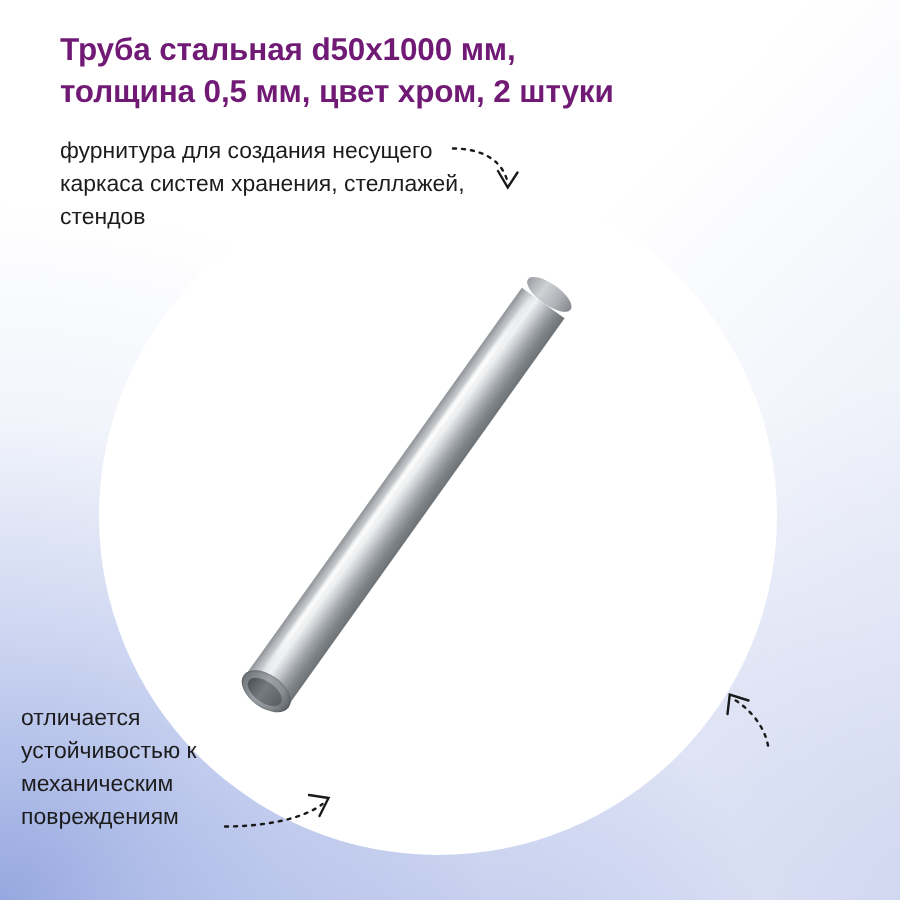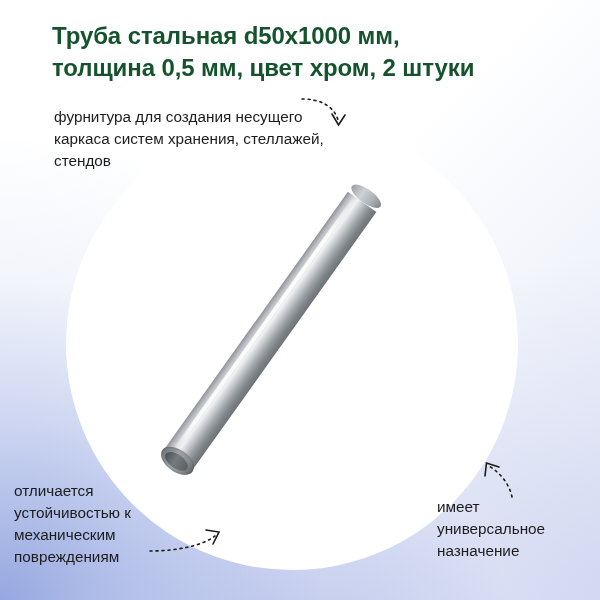--- a/index.html
+++ b/index.html
@@ -37,49 +37,47 @@
     left: 66px;
     top: 118px;
     width: 452px;
     height: 452px;
     border-radius: 50%;
     background: #ffffff;
   }
   
   .title {
     position: absolute;
-    left: 52px;
+    left: 40px;
     top: 20px;
     width: 530px;
-    font-size: 24px;
+    font-size: 21px;
     font-weight: bold;
     line-height: 1.34;
-    color: #14532d;
+    color: #701a75;
     letter-spacing: -0.1px;
   }
   .title .line2 { display: block; }
 
   
   .note {
     position: absolute;
     font-size: 15.3px;
     line-height: 1.44;
     color: #1c1c1c;
   }
   .note-top {
     left: 40px;
-    top: 106px;
+    top: 90px;
     width: 270px;
-    margin-left: 14px;
   }
   .note-bottom-left {
     left: 14px;
     top: 468px;
     width: 185px;
-    margin-top: 12px;
   }
   .note-bottom-right {
     left: 437px;
     top: 496px;
     width: 150px;
   }
 
   
   .pipe-wrap {
     position: absolute;
@@ -181,21 +179,20 @@
       <div class="pipe-body"></div>
       <div class="pipe-highlight"></div>
       <div class="pipe-cap-near">
         <div class="pipe-cap-inner"></div>
       </div>
     </div>
   </div>
 
   <div class="note note-top">фурнитура для создания несущего каркаса систем хранения, стеллажей, стендов</div>
   <div class="note note-bottom-left">отличается устойчивостью к механическим повреждениям</div>
-  <div class="note note-bottom-right">имеет универсальное назначение</div>
 
   <svg class="arrows" viewBox="0 0 600 600">
     <g fill="none" stroke="#1a1a1a" stroke-width="1.6" stroke-linecap="round">
       <path d="M302 99 C 320 99, 334 106, 338 120" stroke-dasharray="2 4"></path>
       <path d="M332 114 L 338.5 125 L 345 115" stroke-dasharray="0"></path>
 
       <path d="M150 551 C 176 551, 202 546, 215 536" stroke-dasharray="2 4"></path>
       <path d="M206 530 L 219 532 L 213 544" stroke-dasharray="0"></path>
 
       <path d="M512 497 C 510 486, 502 474, 489 466" stroke-dasharray="2 4"></path>

